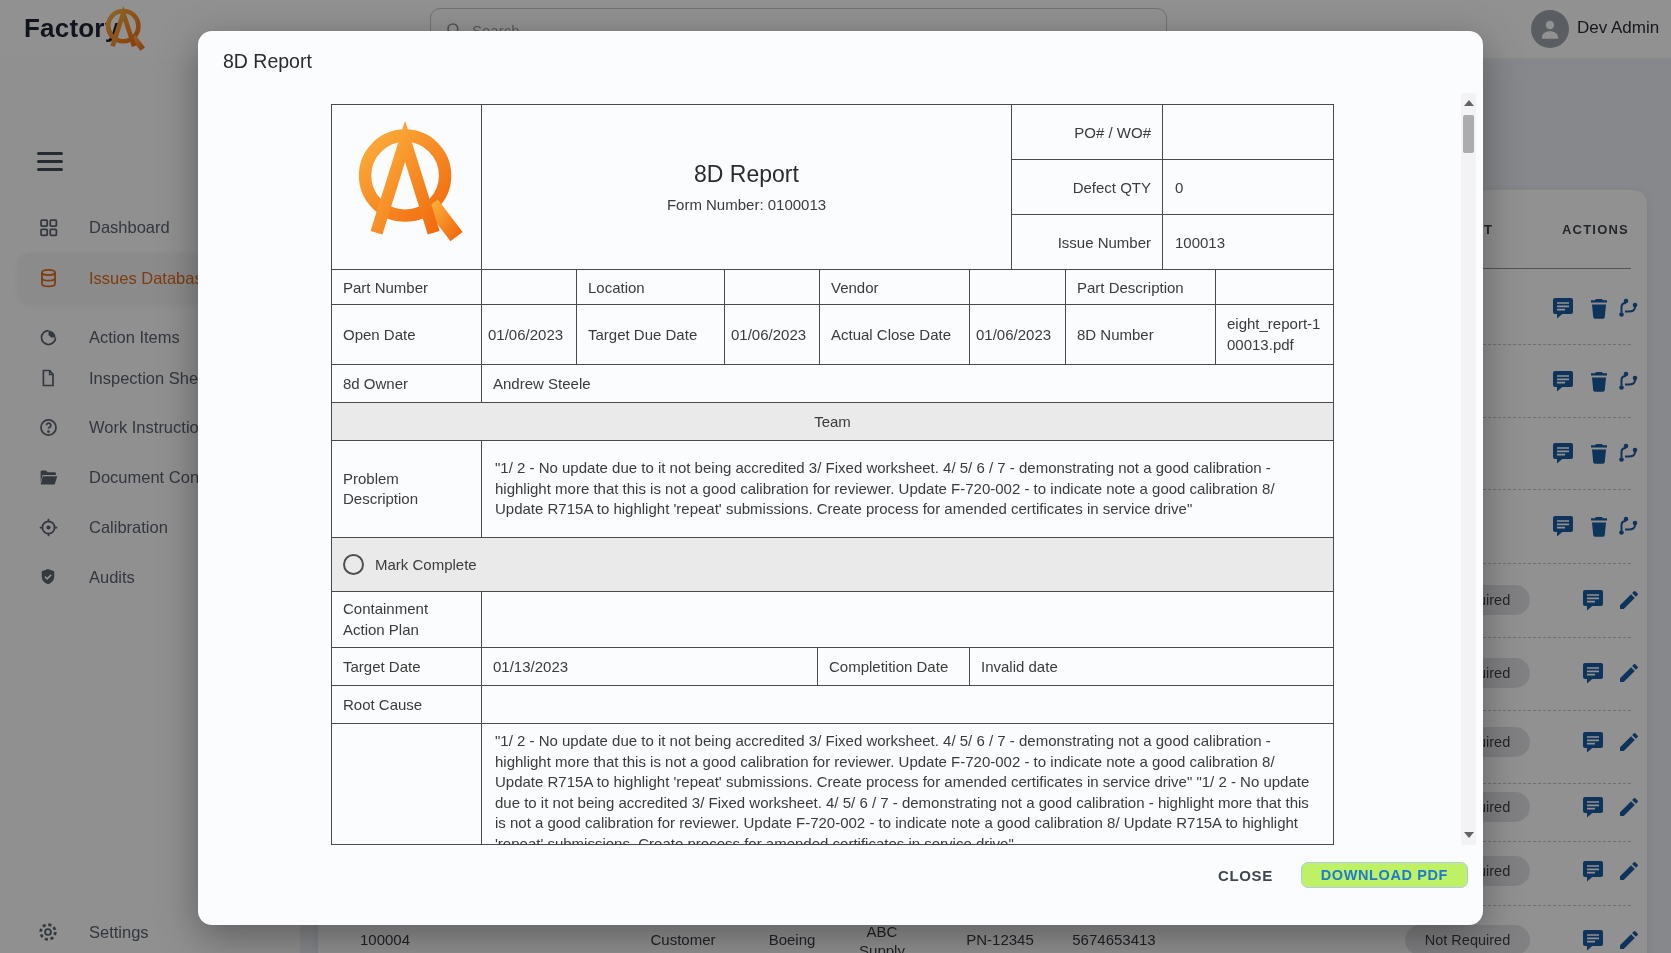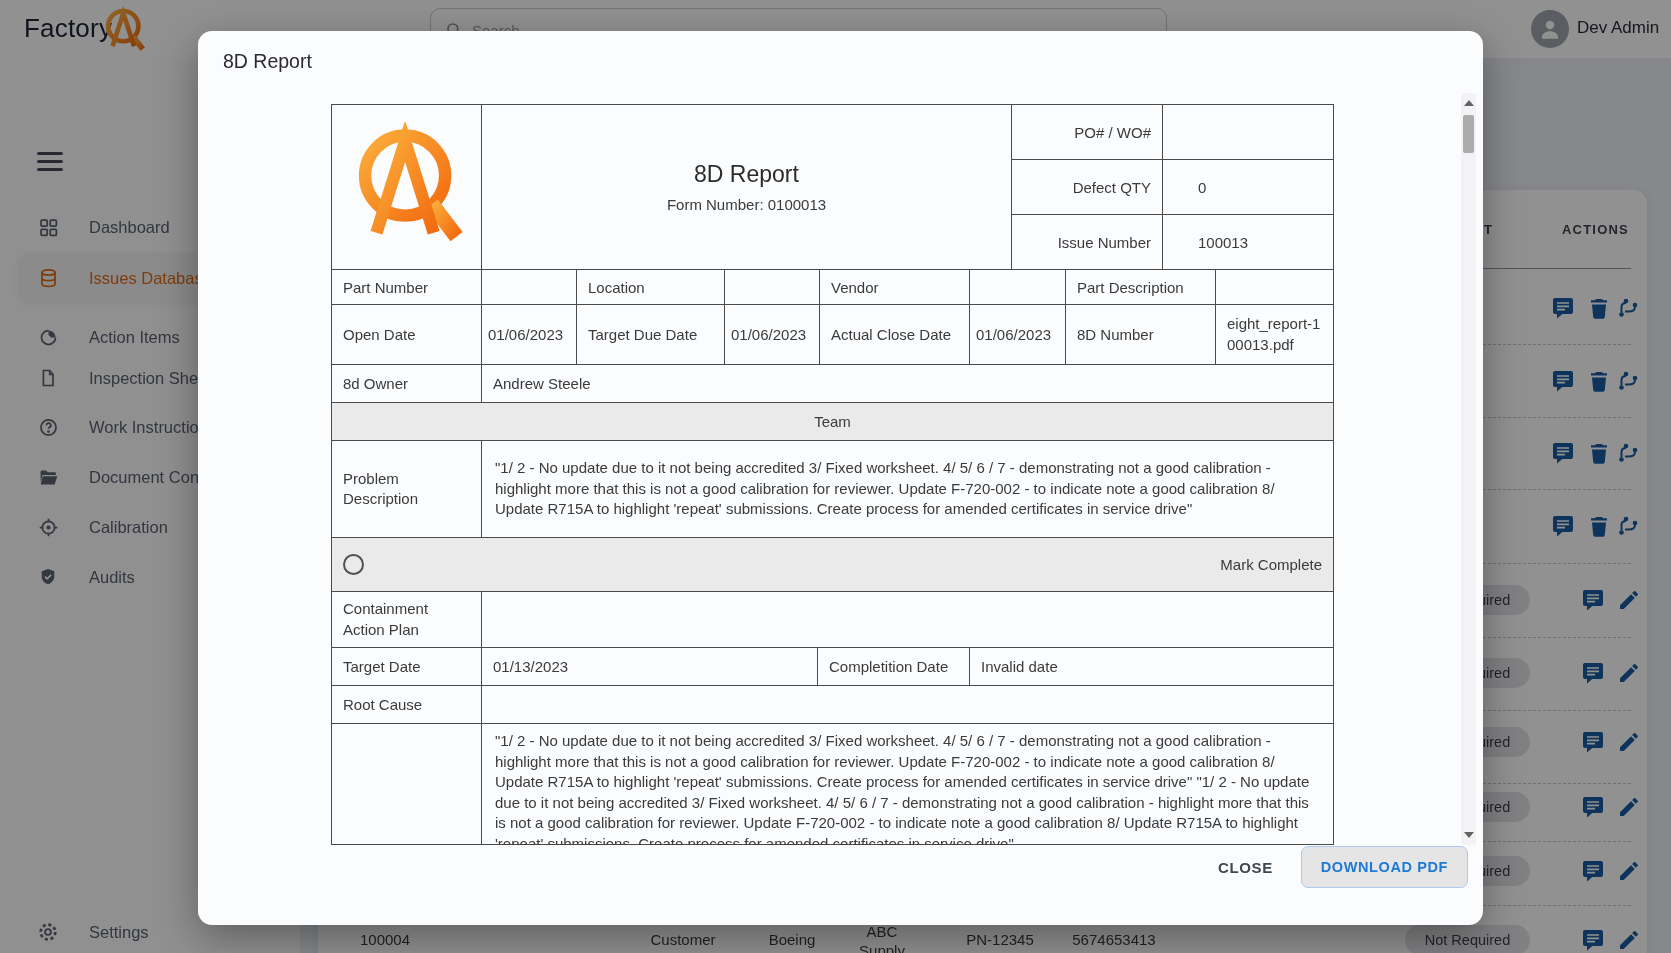--- a/index.html
+++ b/index.html
@@ -4,21 +4,21 @@
 <style>
   * { margin:0; padding:0; box-sizing:border-box; }
   html,body { width:1671px; height:953px; overflow:hidden; background:#fff;
     font-family:"Liberation Sans", sans-serif; }
   .stage { position:relative; width:1671px; height:953px; overflow:hidden; }
   .abs { position:absolute; }
 
   
   .bg { position:absolute; inset:0; background:#ECEEF4; }
   .hdr { position:absolute; left:0; top:0; width:1671px; height:58px; background:#fff; }
-  .brand-text { position:absolute; left:24px; top:13px; font-size:26px; font-weight:400; color:#161B2D; letter-spacing:.2px; }
+  .brand-text { position:absolute; left:24px; top:13px; font-size:26px; font-weight:700; color:#161B2D; letter-spacing:.2px; }
   .search { position:absolute; left:430px; top:8px; width:737px; height:44px; background:#fff;
     border:1.5px solid #C6C8CC; border-radius:10px; display:flex; align-items:center; padding:0 14px; gap:9px; }
   .search-ph { color:#97999F; font-size:15px; }
   .avatar { position:absolute; left:1531px; top:10px; width:38px; height:38px; border-radius:50%;
     background:#9BA0A8; display:flex; align-items:center; justify-content:center; }
   .user-name { position:absolute; left:1577px; top:18px; font-size:17px; color:#23262F; }
 
   .sidebar { position:absolute; left:0; top:58px; width:300px; height:895px; background:#FDFDFE; }
   .hamburger { position:absolute; left:37px; top:94px; width:26px; height:19px; display:flex;
     flex-direction:column; justify-content:space-between; cursor:pointer; }
@@ -52,39 +52,39 @@
   .rt .r { display:flex; border-bottom:1px solid #4A4A4A; }
   .rt .r:last-child { border-bottom:none; }
   .rt .c { border-right:1px solid #4A4A4A; display:flex; align-items:center; padding:6px 11px; }
   .rt .c:last-child { border-right:none; }
   .rt .grayband { background:#EAEAEA; }
   .logo-c { justify-content:center; }
   .title-c { flex:1; flex-direction:column; justify-content:center; }
   .rt-title { font-size:23px; color:#2B2B2B; }
   .rt-form { font-size:15px; color:#3B3B3B; margin-top:8px; }
   .hcol { width:321px; display:flex; flex-direction:column; }
-  .hcol-row { display:flex; flex:1; border-bottom:1px solid #4A4A4A;gap:23px; }
+  .hcol-row { display:flex; flex:1; border-bottom:1px solid #4A4A4A; }
   .hcol-row:last-child { border-bottom:none; }
   .hcol-lbl { width:151px; border-right:1px solid #4A4A4A; display:flex; align-items:center; justify-content:flex-end; padding-right:11px; }
   .hcol-val { flex:1; display:flex; align-items:center; padding-left:12px; }
   .txtcell { line-height:20.5px; }
   .radio { width:21px; height:21px; border:2px solid #4F4F4F; border-radius:50%; margin-right:11px; flex:none; background:transparent; }
 
   
   .m-sb { position:absolute; left:1263px; top:62px; width:15px; height:752px; background:#F3F3F5; border-radius:2px; }
   .sb-up, .sb-dn { position:absolute; left:0; width:15px; height:16px; display:flex; align-items:center; justify-content:center; cursor:pointer; }
   .sb-up { top:2px; } .sb-dn { bottom:2px; }
   .tri-up { width:0; height:0; border-left:5px solid transparent; border-right:5px solid transparent; border-bottom:6px solid #636363; }
   .tri-dn { width:0; height:0; border-left:5px solid transparent; border-right:5px solid transparent; border-top:6px solid #636363; }
   .sb-thumb { position:absolute; left:2px; top:22px; width:11px; height:38px; background:#ACACAC; border-radius:2px; cursor:grab; }
 
   .m-actions { position:absolute; right:15px; bottom:37px; display:flex; align-items:center; gap:28px; }
   .btn-close { background:none; border:none; font-family:inherit; font-size:15px; font-weight:600;
     letter-spacing:.6px; color:#3F4650; cursor:pointer; }
-  .btn-dl { background:#e5e5e5; border:1px solid #AECBEF; border-radius:7px; padding:12px 19px;
+  .btn-dl { background:#bef264; border:1px solid #AECBEF; border-radius:7px; padding:4px 19px;
     font-family:inherit; font-size:14.5px; font-weight:700; letter-spacing:.6px; color:#1E7AD4; cursor:pointer; }
 </style>
 </head>
 <body>
 
 <div class="stage">
 
   <div class="bg">
 
     <div class="hdr">
@@ -440,21 +440,21 @@
         <div class="r" style="height:38px">
           <div class="c grayband" style="flex:1;justify-content:center">Team</div>
         </div>
 
         <div class="r" style="height:97px">
           <div class="c txtcell" style="width:150px">Problem Description</div>
           <div class="c txtcell" style="flex:1;padding:8px 13px">"1/ 2 - No update due to it not being accredited 3/ Fixed worksheet. 4/ 5/ 6 / 7 - demonstrating not a good calibration - highlight more that this is not a good calibration for reviewer. Update F-720-002 - to indicate note a good calibration 8/ Update R715A to highlight 'repeat' submissions. Create process for amended certificates in service drive"</div>
         </div>
 
         <div class="r" style="height:54px">
-          <div class="c grayband" style="flex:1;justify-content:space-between">
+          <div class="c grayband" style="flex:1;justify-content:flex-start">
             <span class="radio"></span>
             <span>Mark Complete</span>
           </div>
         </div>
 
 
         <div class="r" style="height:56px">
           <div class="c txtcell" style="width:150px">Containment Action Plan</div>
           <div class="c" style="flex:1"></div>
         </div>

